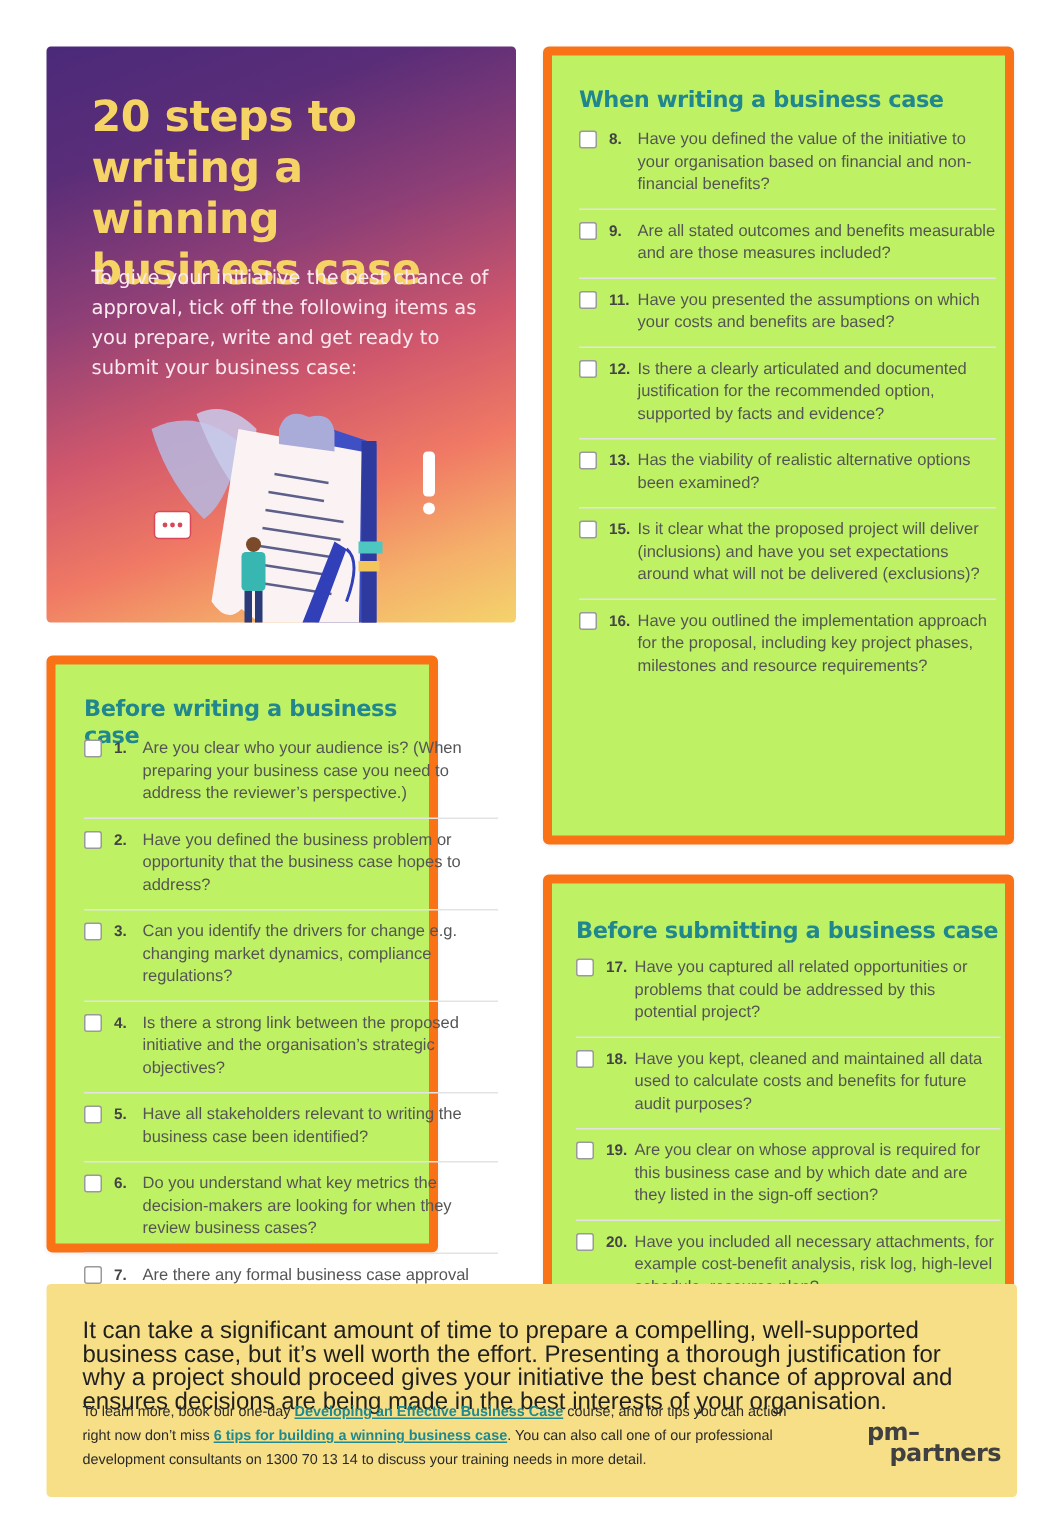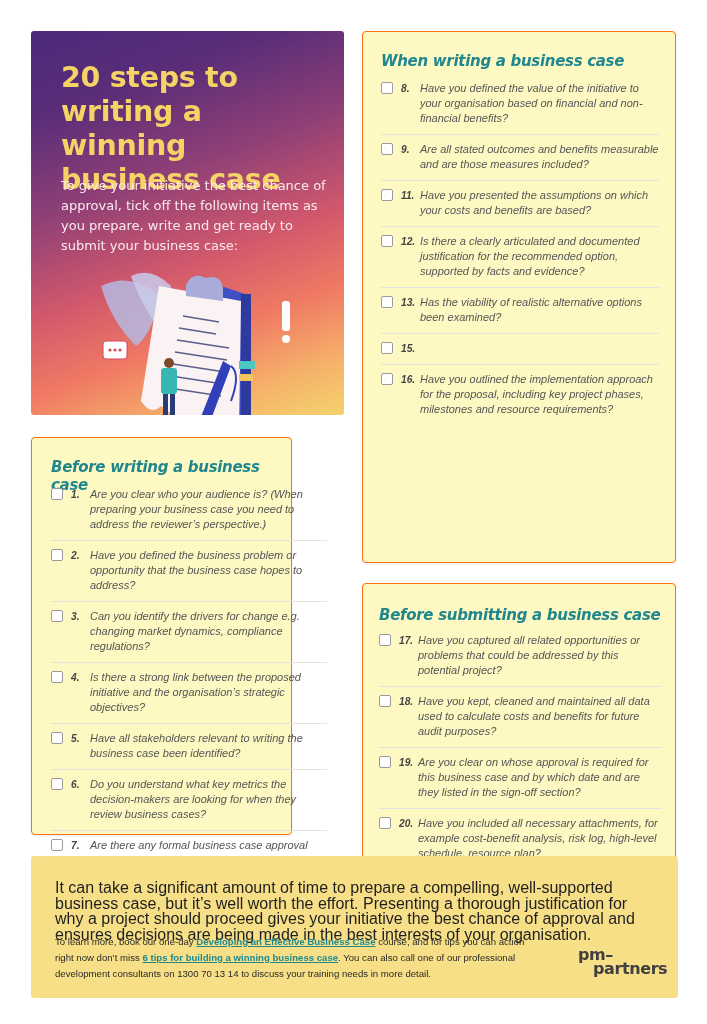--- a/index.html
+++ b/index.html
@@ -17,24 +17,23 @@
     font-size: 28.5px; line-height: 34px; color: #f6d365; letter-spacing: -0.3px;
   }
   .hero-intro {
     position: absolute; left: 30px; top: 145px; width: 270px;
     font-family: "DejaVu Sans", sans-serif;
     font-size: 13px; line-height: 20px; color: #fbe9ef;
   }
   .illustration { position: absolute; left: 60px; top: 235px; width: 200px; height: 185px; }
 
   .card {
-    position: absolute; background: #fef9c3;
-    border: 1px solid #f97316; border-radius: 4px;
+    position: absolute; background: #bef264;
+    border: 6px solid #f97316; border-radius: 4px;
     box-shadow: 0 1px 3px rgba(0,0,0,0.08);
-    font-style: italic;
   }
   .card-title {
     font-family: "DejaVu Sans", sans-serif; font-weight: bold;
     color: #20878f; font-size: 15px; letter-spacing: -0.3px;
     position: absolute;
   }
   .items { position: absolute; list-style: none; }
   .item {
     display: flex; align-items: flex-start; padding: 7px 0 8px 0;
     border-bottom: 1px solid #e3e3e3;
@@ -198,20 +197,21 @@
         <span class="text">Is there a clearly articulated and documented justification for the recommended option, supported by facts and evidence?</span>
       </li>
     <li class="item">
         <span class="checkbox"></span>
         <span class="num">13.</span>
         <span class="text">Has the viability of realistic alternative options been examined?</span>
       </li>
     <li class="item">
         <span class="checkbox"></span>
         <span class="num">15.</span>
+        <span class="text">Is it clear what the proposed project will deliver (inclusions) and have you set expectations around what will not be delivered (exclusions)?</span>
       </li>
     <li class="item">
         <span class="checkbox"></span>
         <span class="num">16.</span>
         <span class="text">Have you outlined the implementation approach for the proposal, including key project phases, milestones and resource requirements?</span>
       </li>
   </ul>
 </section>
 
 <section class="card card-right2">

